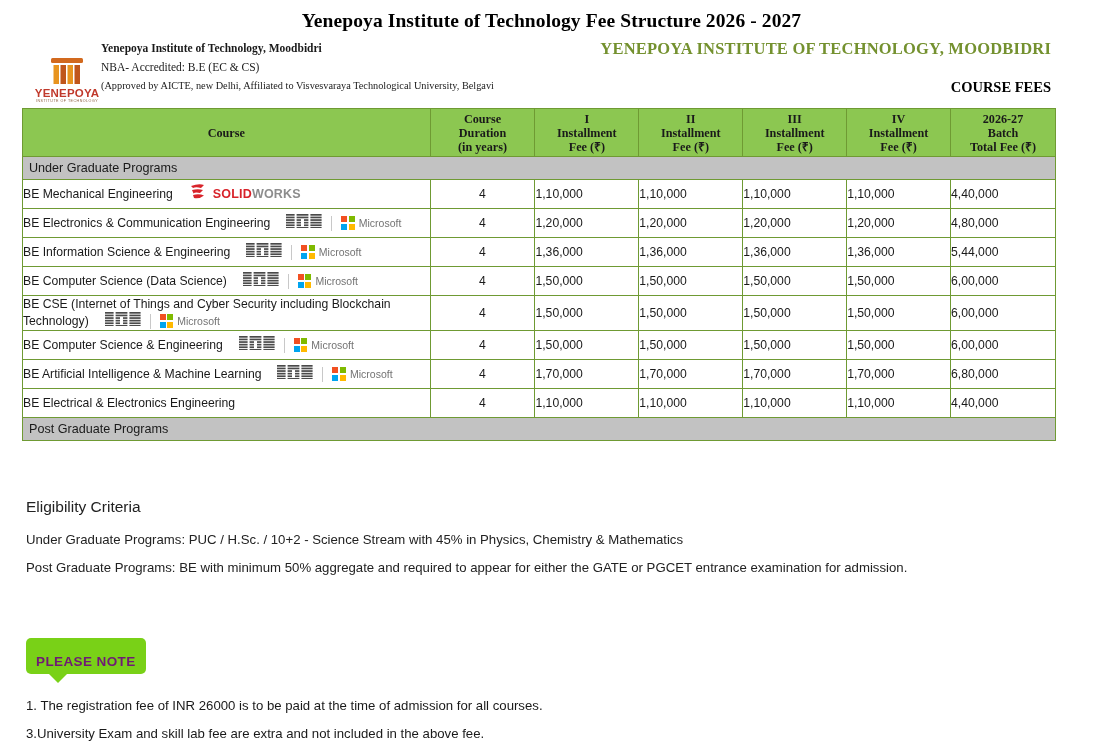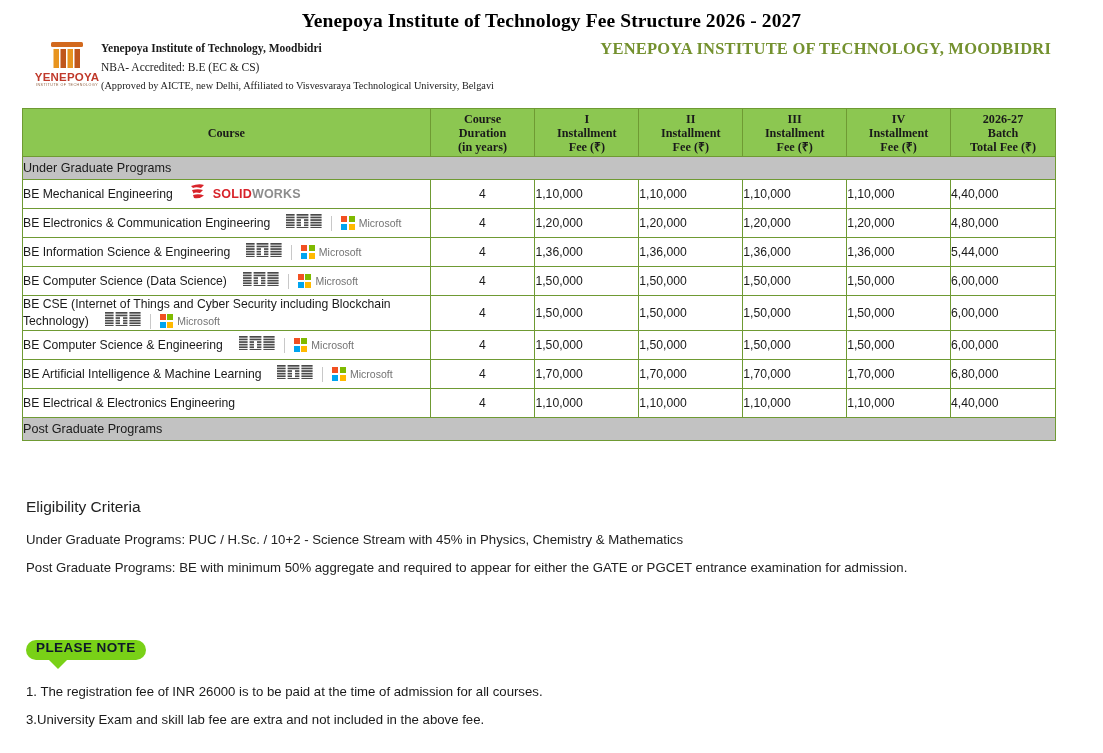--- a/index.html
+++ b/index.html
@@ -23,21 +23,21 @@
     letter-spacing: 0.1px;
   }
 
   
   .header {
     position: relative;
     height: 60px;
     margin-top: 5px;
   }
   .logo-block {
-    position: absolute; left: 31px; top: 4px;
+    position: absolute; left: 31px; top: 20px;
     width: 72px; text-align: center;
   }
   .pillar { display:block; margin: 0 auto; }
   .logo-word {
     font-family: "Liberation Sans", sans-serif;
     font-weight: bold;
     font-size: 11.5px;
     color: #c0392b;
     letter-spacing: 0.2px;
     line-height: 11px;
@@ -105,21 +105,21 @@
     color: #000;
   }
   .col-course  { width: 404px; }
   .col-dur     { width: 104px; }
   .col-inst    { width: 103px; }
   .col-total   { width: 104px; }
 
   tr.section td {
     background: #c2c2c2;
     font-size: 12.6px;
-    padding: 4px 0;
+    padding: 4px 6px;
     height: 21px;
     color: #1a1a1a;
   }
   td.course-cell {
     padding: 5px 6px;
     vertical-align: middle;
     line-height: 16px;
     height: 29px;
     margin-left: 34px;
   }
@@ -168,26 +168,26 @@
   .elig-line { font-size: 13.2px; color:#222; line-height: 22px; margin-bottom: 6px; }
   .elig-line.wrap { width: 960px; }
 
   
   .note-area { position: absolute; left: 26px; top: 638px; width: 1010px; }
   .please-note-badge {
     position: relative;
     display: inline-block;
     background: #7ed321;
     background: #79d117;
-    color: #0f172a;
+    color: #701a75;
     font-weight: bold;
     font-size: 13.5px;
     letter-spacing: 0.4px;
-    padding: 0 10px 5px 10px;
-    border-radius: 11px;
+    padding: 16px 10px 5px 10px;
+    border-radius: 5px;
     font-family: "Liberation Sans", sans-serif;
   }
   .please-note-badge::after {
     content: "";
     position: absolute;
     left: 22px; bottom: -9px;
     width: 0; height: 0;
     border-left: 10px solid transparent;
     border-right: 10px solid transparent;
     border-top: 10px solid #79d117;
@@ -217,20 +217,21 @@
     </div>
 
     <div class="inst-lines">
       <div class="inst-l1">Yenepoya Institute of Technology, Moodbidri</div>
       <div class="inst-l2">NBA- Accredited: B.E (EC &amp; CS)</div>
       <div class="inst-l3">(Approved by AICTE, new Delhi, Affiliated to Visvesvaraya Technological University, Belgavi</div>
     </div>
 
     <div class="right-head">
       <div class="yit-green">YENEPOYA INSTITUTE OF TECHNOLOGY, MOODBIDRI</div>
+      <div class="course-fees">COURSE FEES</div>
     </div>
   </div>
 
   <div class="table-wrap">
     <table class="fees">
       <colgroup>
         <col class="col-course">
           <col class="col-dur">
           <col class="col-inst">
         <col class="col-inst">

